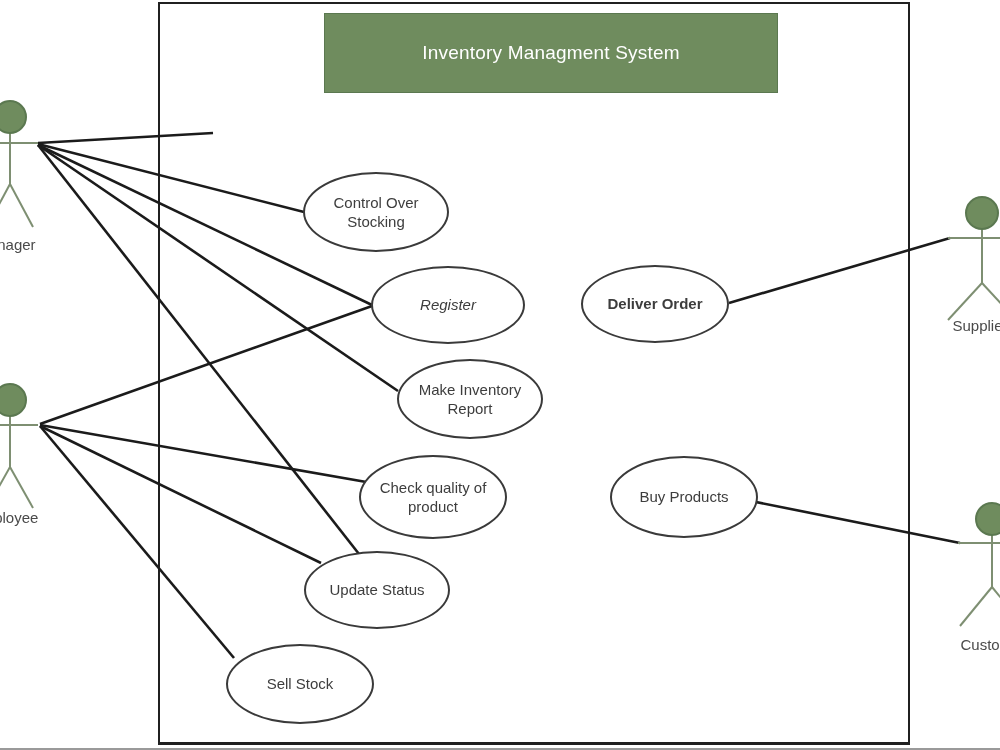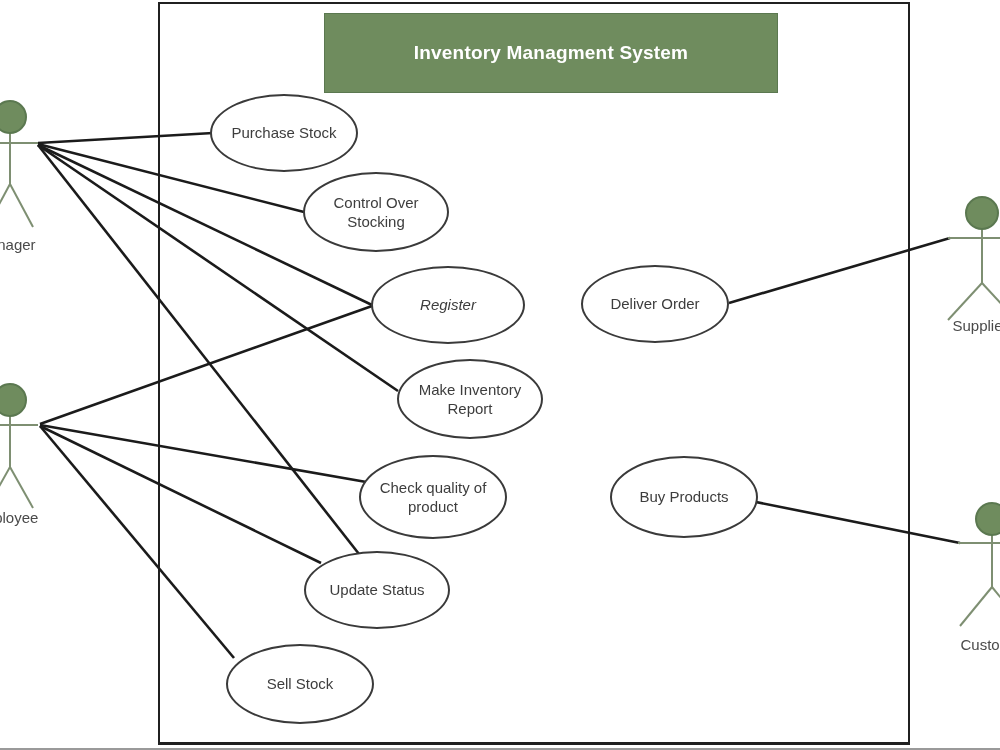--- a/index.html
+++ b/index.html
@@ -27,21 +27,21 @@
   }
   svg.wires{position:absolute;left:0;top:0;z-index:2;}
   .title-box{
     position:absolute;left:324px;top:13px;width:452px;height:78px;
     background:var(--accent-green);
     border:1px solid var(--accent-green-border);
     display:flex;align-items:center;justify-content:center;
     z-index:4;
   }
   .title-box span{
-    color:var(--title-text);font-size:19px;font-weight:bold;letter-spacing:.2px;
+    color:var(--title-text);font-size:19px;font-weight:normal;letter-spacing:.2px;
   }
   .usecase{
     position:absolute;z-index:3;
     background:#fff;border:2px solid var(--node-border);border-radius:50%;
     display:flex;align-items:center;justify-content:center;text-align:center;
     box-sizing:border-box;padding:4px 16px;
   }
   .usecase span{
     font-size:15px;line-height:1.28;color:var(--text-color);
   }
@@ -106,33 +106,30 @@
         <line x1="992" y1="587" x2="1024" y2="626"></line>
         <circle cx="992" cy="519" r="16" fill="#6f8c5e" stroke="#5b7850"></circle>
       </g>
     </g>
   </svg>
 
   <div class="title-box">
     <span>Inventory Managment System</span>
   </div>
 
-  <div class="usecase" style="left:210px;top:94px;width:148px;height:78px;">
-    <span>Purchase Stock</span>
-  </div>
   <div class="usecase" style="left:303px;top:172px;width:146px;height:80px;">
     <span>Control Over Stocking</span>
   </div>
   <div class="usecase" style="left:371px;top:266px;width:154px;height:78px;font-style:italic;">
     <span>Register</span>
   </div>
   <div class="usecase" style="left:397px;top:359px;width:146px;height:80px;text-align:center;">
     <span>Make Inventory Report</span>
   </div>
-  <div class="usecase" style="left:581px;top:265px;width:148px;height:78px;">
+  <div class="usecase" style="left:581px;top:265px;width:148px;height:78px;font-weight:bold;">
     <span>Deliver Order</span>
   </div>
   <div class="usecase" style="left:359px;top:455px;width:148px;height:84px;">
     <span>Check quality of product</span>
   </div>
   <div class="usecase" style="left:610px;top:456px;width:148px;height:82px;">
     <span>Buy Products</span>
   </div>
   <div class="usecase" style="left:304px;top:551px;width:146px;height:78px;align-items:center;">
     <span>Update Status</span>

